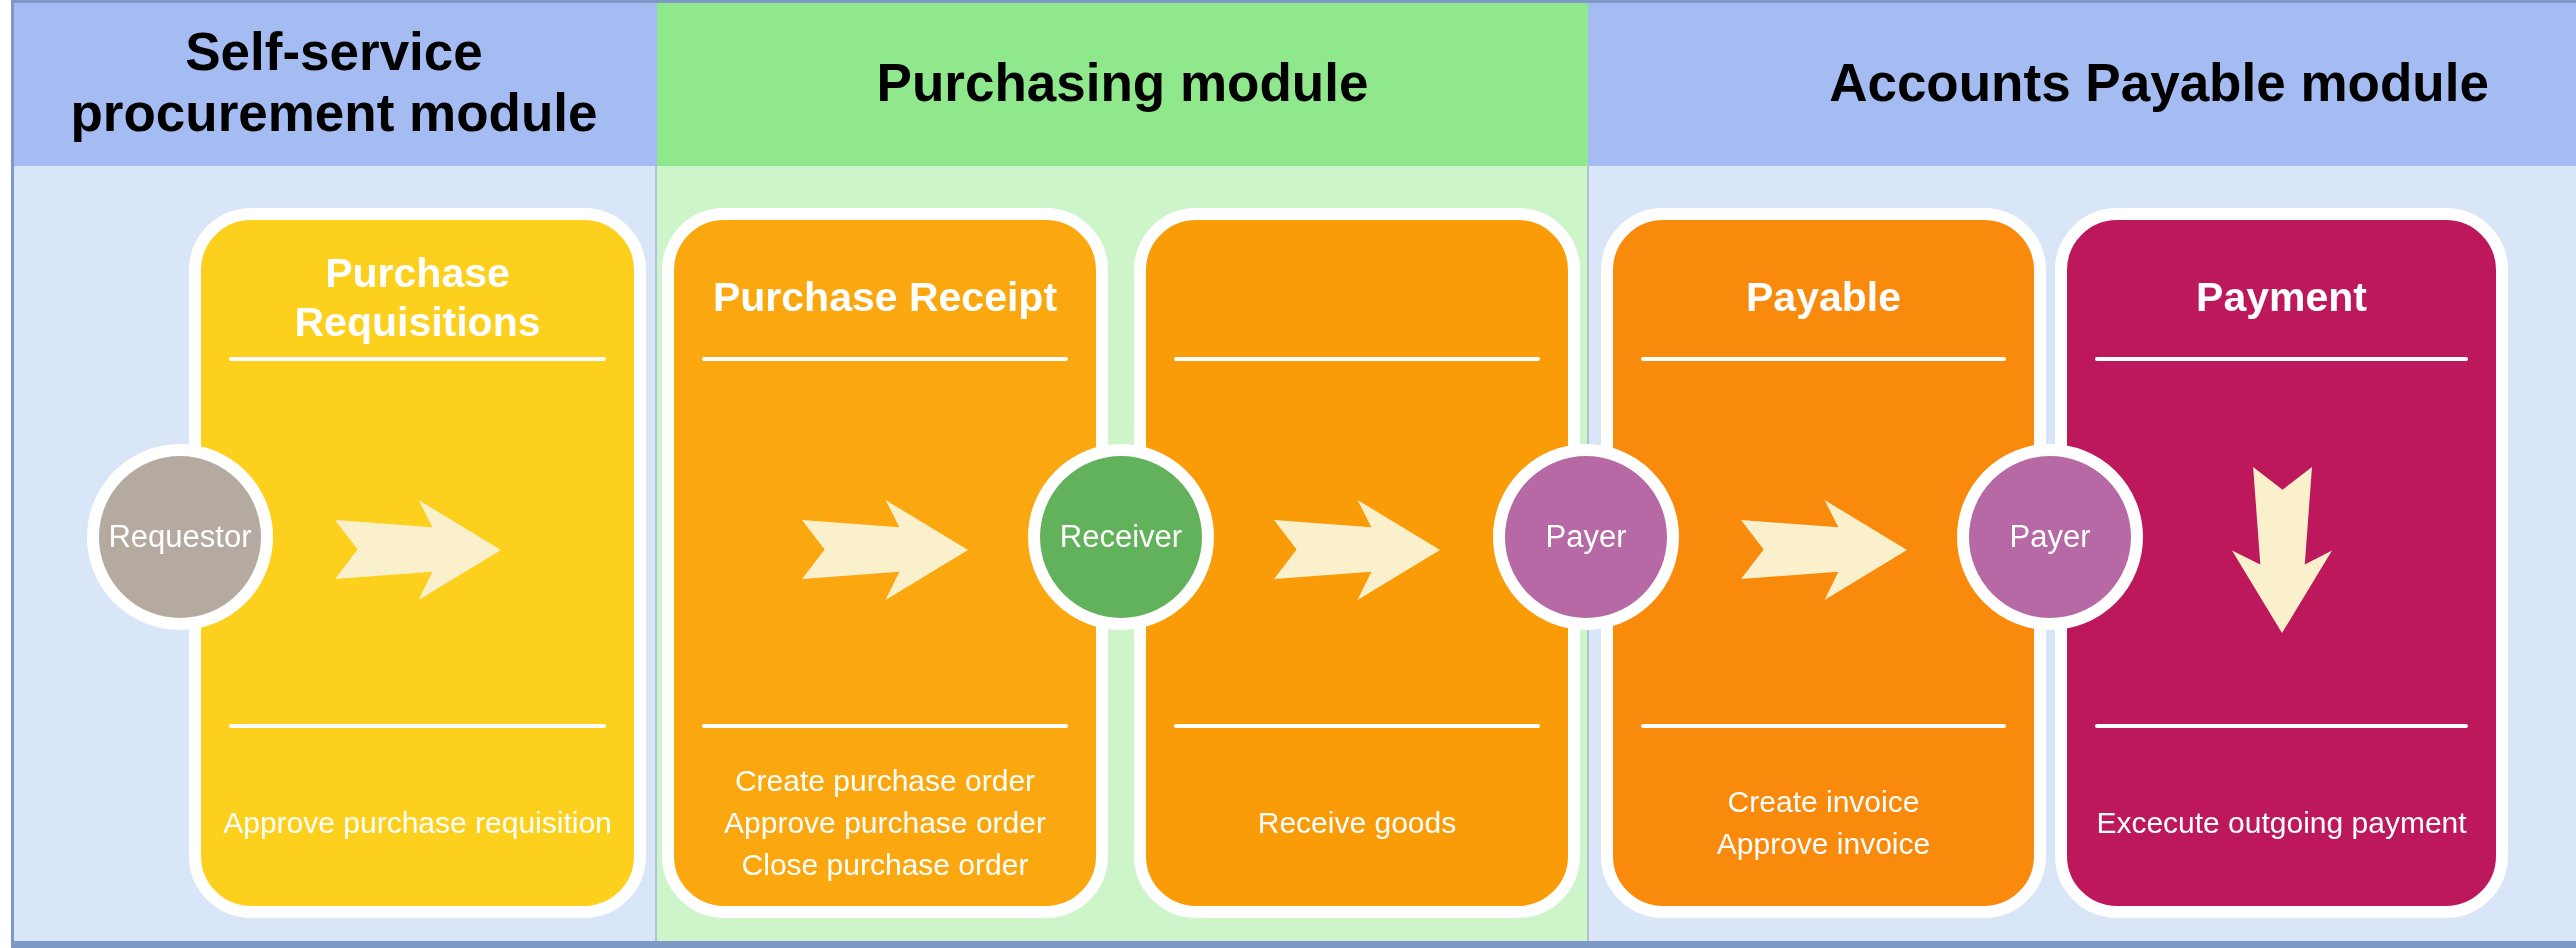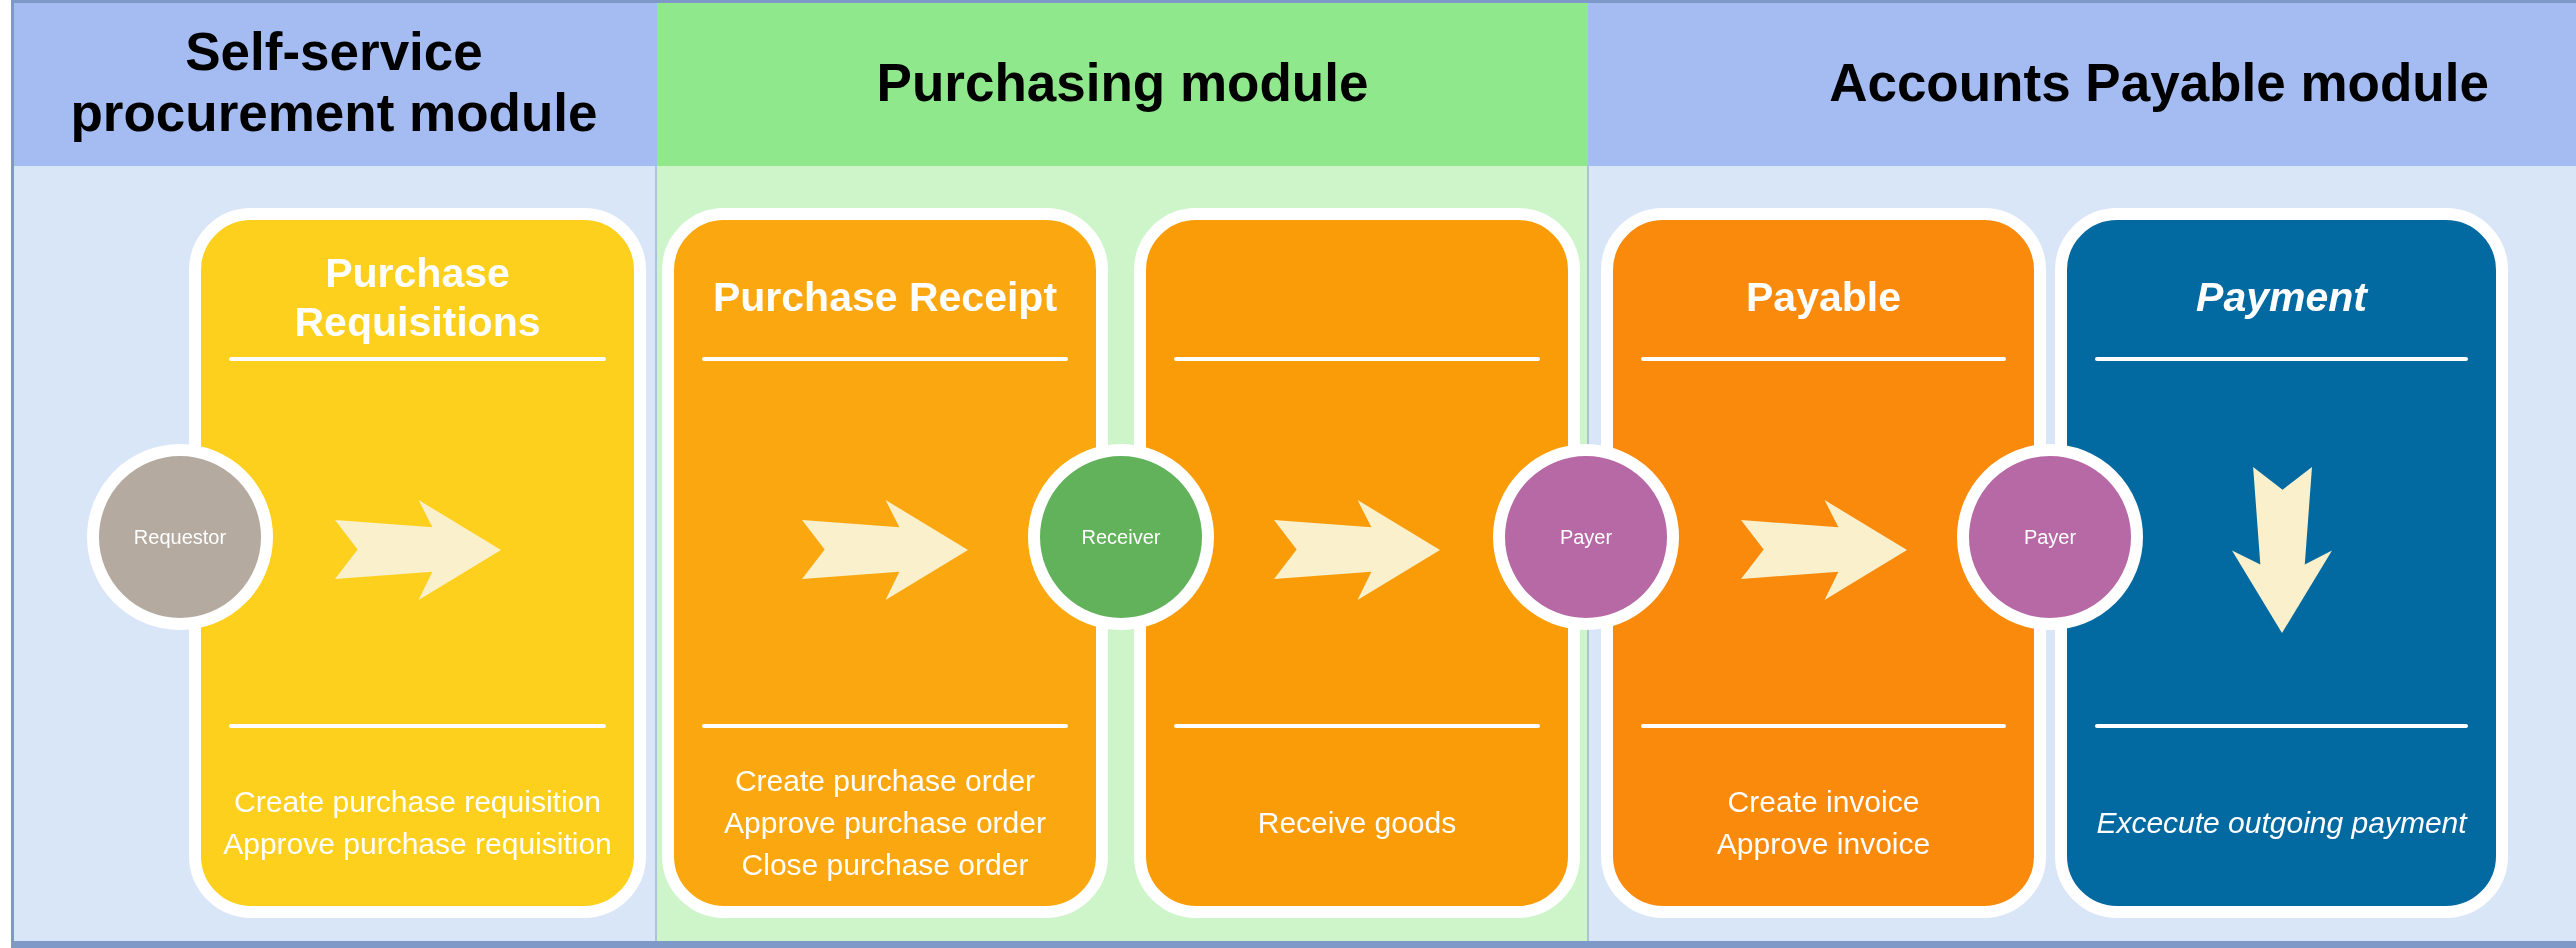--- a/index.html
+++ b/index.html
@@ -45,21 +45,21 @@
   
   .flow-arrow{position:absolute;width:166px;height:100px;}
   .flow-arrow svg{display:block;width:100%;height:100%;}
   .arrow-right{left:50%;top:280px;margin-left:-83px;}
   .arrow-down{left:50%;top:280px;margin-left:-83px;transform:rotate(90deg);}
   
   .role{
     position:absolute;top:444px;width:186px;height:186px;
     box-sizing:border-box;border:12px solid #fff;border-radius:50%;
     display:flex;align-items:center;justify-content:center;
-    font-size:20px;color:#fff;text-align:left;
+    font-size:31px;color:#fff;text-align:left;
     z-index:3;
   }
   .card{z-index:2;}
   .module-header{z-index:1;}
   #frame{
     position:absolute;inset:0;z-index:10;pointer-events:none;
     box-sizing:border-box;
     border:3.3px solid #7E99C7;border-bottom-width:7.8px;
   }
 </style>
@@ -81,21 +81,20 @@
   <div class="card" style="left: 178px; width: 457px; background: rgb(254, 208, 30); text-decoration: underline;">
     <div class="card-title">Purchase Requisitions</div>
     <div class="rule rule-top"></div>
     <div class="flow-arrow arrow-right" style="color: rgb(250, 240, 203);">
       <svg viewBox="0 0 300 180" preserveAspectRatio="none">
           <polygon fill="currentColor" points="0,36 176,49 151,0 300,90 151,180 176,129 0,142 41,89"></polygon>
         </svg>
     </div>
     <div class="rule rule-bottom"></div>
     <div class="card-tasks">
-      <div>Create purchase requisition</div>
       <div>Approve purchase requisition</div>
     </div>
   </div>
 
   <div class="card" style="left: 651px; width: 446px; background: rgb(251, 168, 16);">
     <div class="card-title">Purchase Receipt</div>
     <div class="rule rule-top"></div>
     <div class="flow-arrow arrow-right" style="color: rgb(250, 240, 203);">
       <svg viewBox="0 0 300 180" preserveAspectRatio="none">
           <polygon fill="currentColor" points="0,36 176,49 151,0 300,90 151,180 176,129 0,142 41,89"></polygon>
@@ -130,21 +129,21 @@
           <polygon fill="currentColor" points="0,36 176,49 151,0 300,90 151,180 176,129 0,142 41,89"></polygon>
         </svg>
     </div>
     <div class="rule rule-bottom"></div>
     <div class="card-tasks">
       <div>Create invoice</div>
       <div>Approve invoice</div>
     </div>
   </div>
 
-  <div class="card" style="left: 2044px; width: 453px; background: #0369a1; font-style: italic;">
+  <div class="card" style="left: 2044px; width: 453px; background: #be185d;">
     <div class="card-title">Payment</div>
     <div class="rule rule-top"></div>
     <div class="flow-arrow arrow-down" style="color: rgb(250, 240, 203);">
       <svg viewBox="0 0 300 180" preserveAspectRatio="none">
           <polygon fill="currentColor" points="0,36 176,49 151,0 300,90 151,180 176,129 0,142 41,89"></polygon>
         </svg>
     </div>
     <div class="rule rule-bottom"></div>
     <div class="card-tasks">
       <div>Excecute outgoing payment</div>

